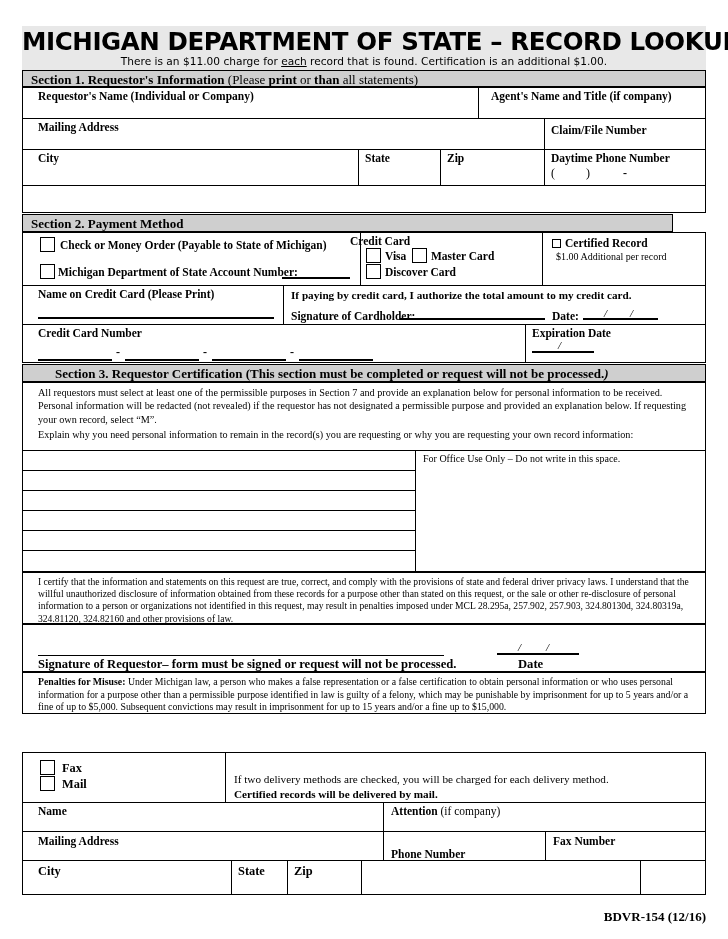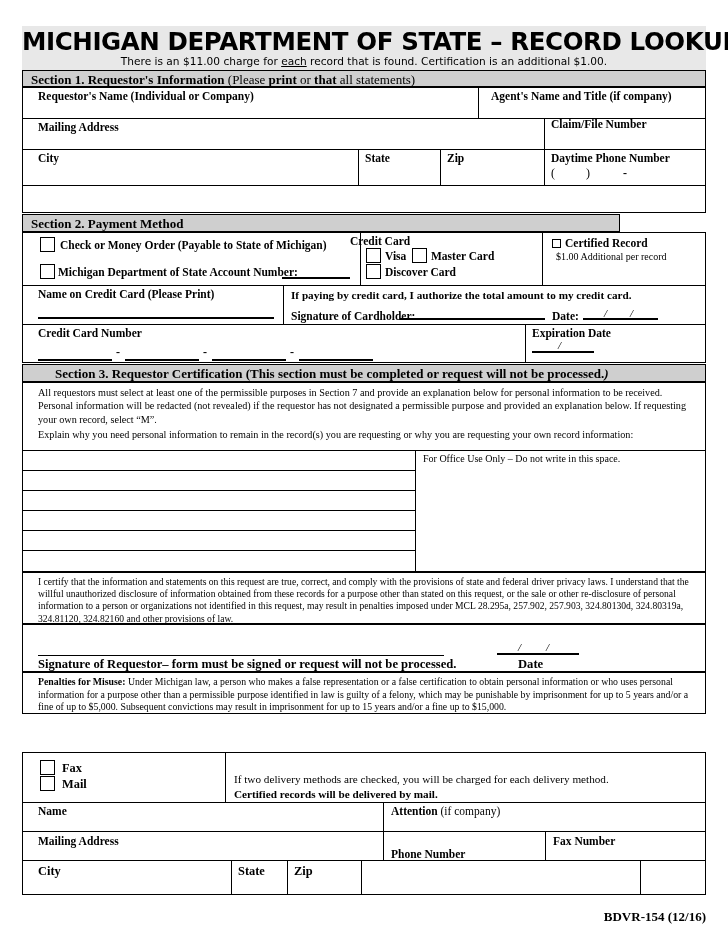--- a/index.html
+++ b/index.html
@@ -164,50 +164,50 @@
 <body>
 
 <div class="page">
 
   <div class="title-band">
     <div class="main-title">MICHIGAN DEPARTMENT OF STATE – RECORD LOOKUP REQUEST</div>
     <div class="sub-title"><span>There is an $11.00 charge for </span><u>each</u><span> record that is found.  Certification is an additional $1.00.</span></div>
   </div>
 
   <div class="secthdr" style="left:22px; top:70px; width:684px; height:17px;">
-    <span>Section 1.  Requestor's Information </span><span class="reg">(Please </span><span>print</span><span class="reg"> or </span><span>that</span><span class="reg"> all statements)</span>
+    <span>Section 1.  Requestor's Information </span><span class="reg">(Please </span><span>print</span><span class="reg"> or </span><span>than</span><span class="reg"> all statements)</span>
   </div>
 
   <div class="frame" style="left:22px; top:87px; width:684px; height:126px;"></div>
 
   <div class="hline" style="left:22px; top:118px; width:684px;"></div>
   <div class="hline" style="left:22px; top:149px; width:684px;"></div>
   <div class="hline" style="left:22px; top:185px; width:684px;"></div>
 
   <div class="vline" style="left:478px; top:87px; height:31px;"></div>
 
   <div class="vline" style="left:544px; top:118px; height:31px;"></div>
 
   <div class="vline" style="left:358px; top:149px; height:36px;"></div>
   <div class="vline" style="left:440px; top:149px; height:36px;"></div>
   <div class="vline" style="left:544px; top:149px; height:36px;"></div>
 
   <div class="lbl" style="left:38px; top:90px;">Requestor's Name (Individual or Company)</div>
   <div class="lbl" style="left:491px; top:90px;">Agent's Name and Title (if company)</div>
   <div class="lbl" style="left:38px; top:121px;">Mailing Address</div>
-  <div class="lbl" style="left:551px; top:118px;">Claim/File Number</div>
+  <div class="lbl" style="left:551px; top:124px;">Claim/File Number</div>
   <div class="lbl" style="left:38px; top:152px;">City</div>
   <div class="lbl" style="left:365px; top:152px;">State</div>
   <div class="lbl" style="left:447px; top:152px;">Zip</div>
   <div class="lbl" style="left:551px; top:152px;">Daytime Phone Number</div>
   <div class="paren" style="left:551px; top:166px;">(</div>
   <div class="paren" style="left:586px; top:166px;">)</div>
   <div class="dash" style="left:623px; top:166px;">-</div>
 
-  <div class="secthdr" style="left:22px; top:214px; width:598px; height:18px;">Section 2. Payment Method</div>
+  <div class="secthdr" style="left:22px; top:214px; width:651px; height:18px;">Section 2. Payment Method</div>
 
   <div class="frame" style="left:22px; top:232px; width:684px; height:131px;"></div>
 
   <div class="hline" style="left:22px; top:285px; width:684px;"></div>
   <div class="hline" style="left:22px; top:324px; width:684px;"></div>
 
   <div class="vline" style="left:360px; top:232px; height:53px;"></div>
   <div class="vline" style="left:542px; top:232px; height:53px;"></div>
   <div class="vline" style="left:283px; top:285px; height:39px;"></div>
   <div class="vline" style="left:525px; top:324px; height:39px;"></div>

